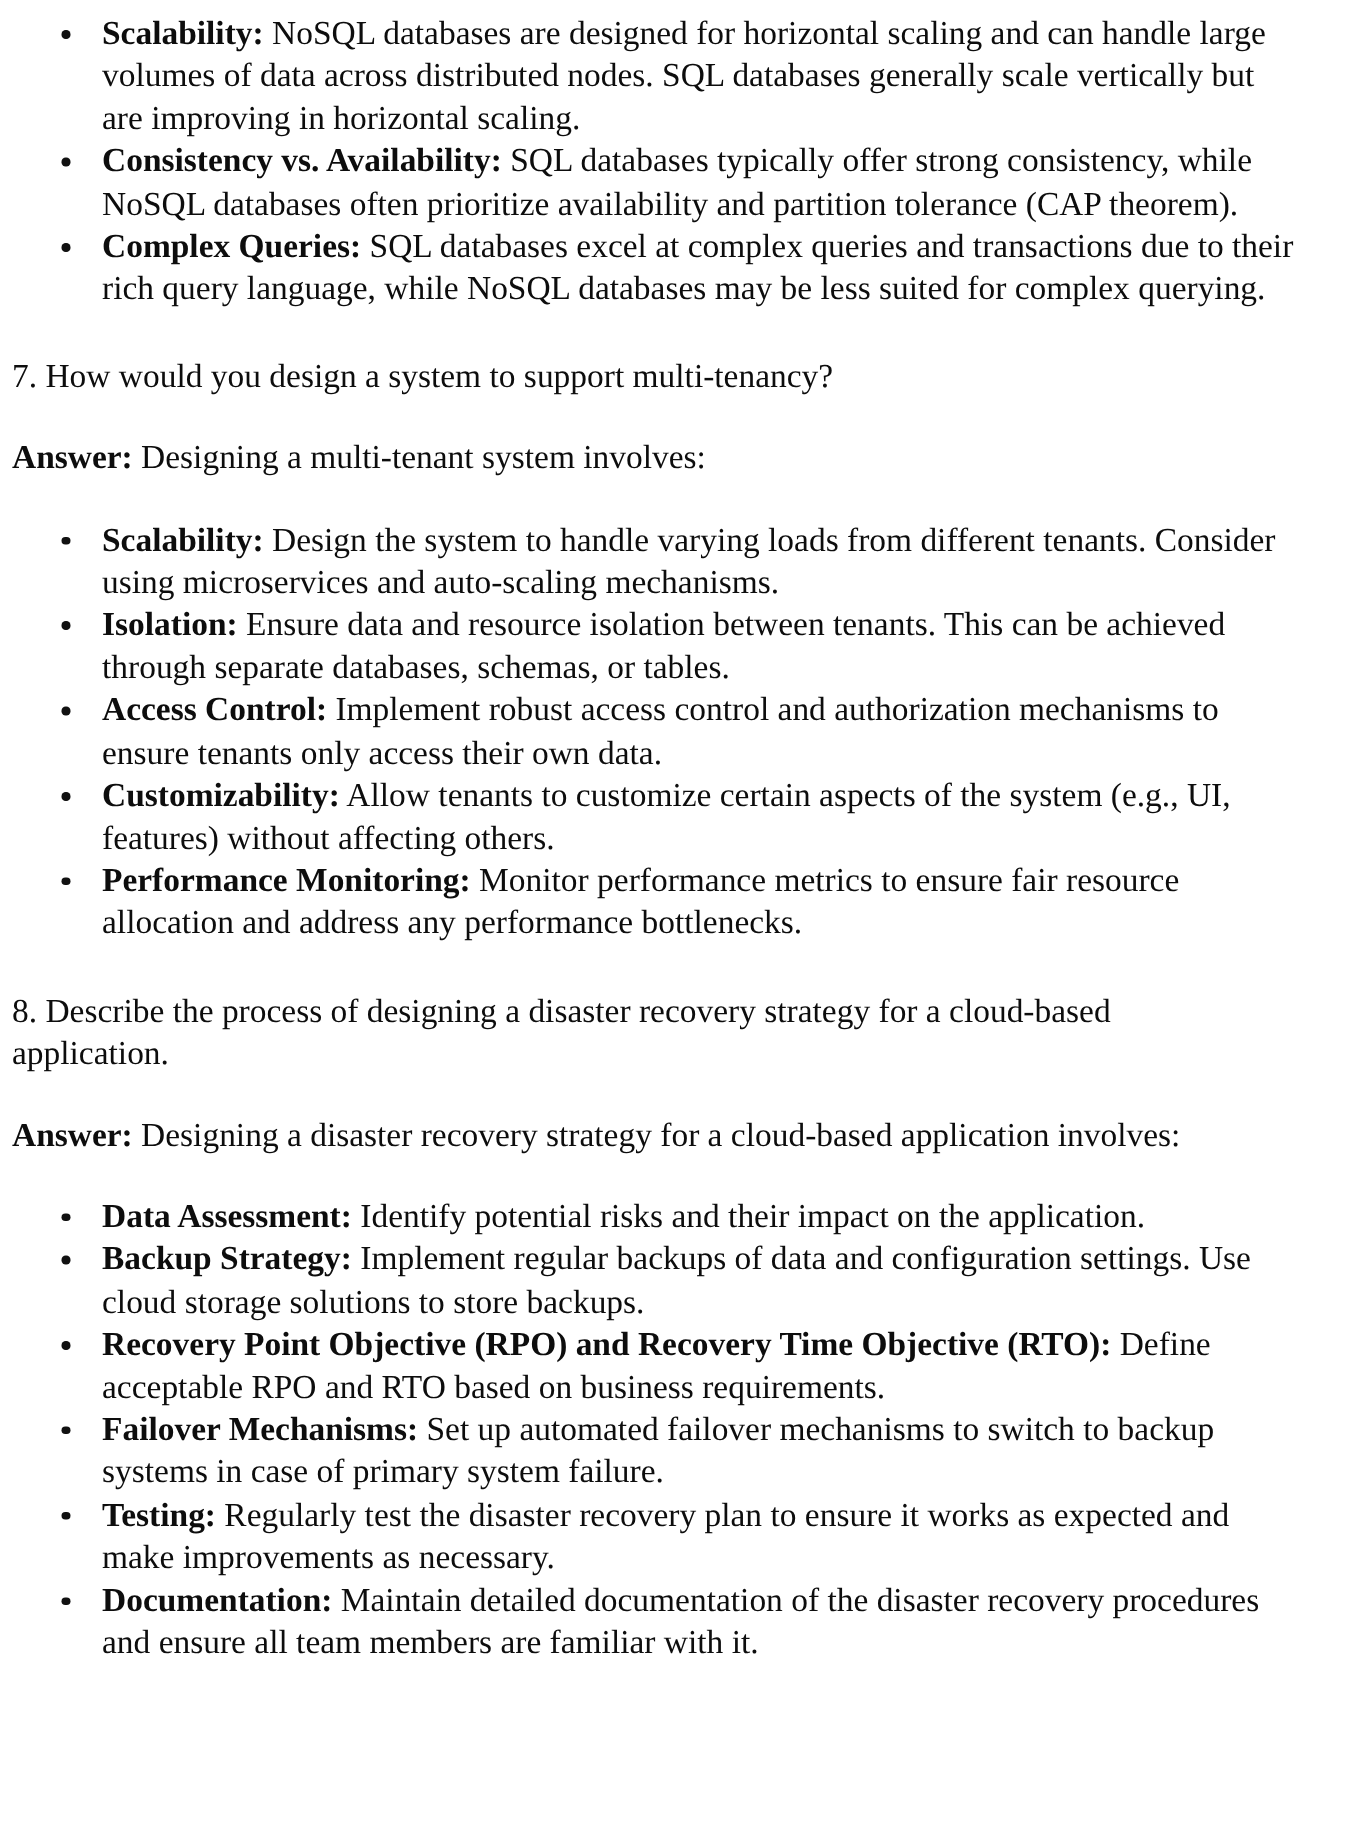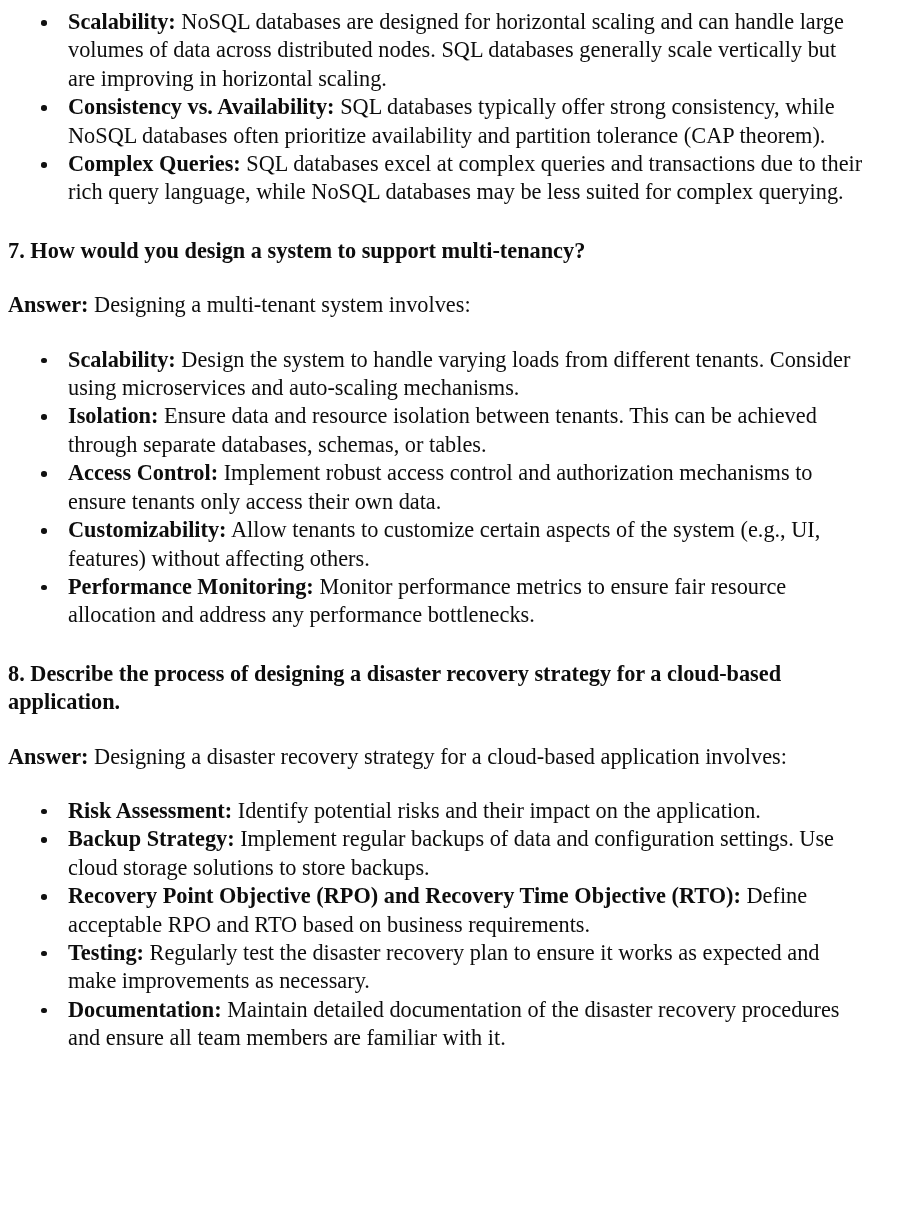--- a/index.html
+++ b/index.html
@@ -52,21 +52,21 @@
     border-radius: 50%;
   }
   .b {
     font-weight: bold;
     text-align: right;
   }
   
   .qheading {
     font-size: 22.3px;
     line-height: 28.4px;
-    font-weight: bold;
+    font-weight: normal;
     margin: 0;
     padding-left: 8px;
     padding-right: 110px;
   }
   .answer {
     font-size: 22.3px;
     line-height: 28.4px;
     margin: 0;
     padding-left: 8px;
     padding-right: 25px;
@@ -129,27 +129,30 @@
     <div class="spacer-md"></div>
 
     <p class="answer">
       <span class="b">Answer:</span><span> Designing a disaster recovery strategy for a cloud-based application involves:</span>
     </p>
 
     <div class="spacer-md"></div>
 
     <ul class="bullets">
       <li>
-        <span class="b">Risk Assessment:</span><span> Identify potential risks and their impact on the application.</span>
+        <span class="b">Data Assessment:</span><span> Identify potential risks and their impact on the application.</span>
       </li>
       <li>
         <span class="b">Backup Strategy:</span><span> Implement regular backups of data and configuration settings. Use cloud storage solutions to store backups.</span>
       </li>
       <li>
         <span class="b">Recovery Point Objective (RPO) and Recovery Time Objective (RTO):</span><span> Define acceptable RPO and RTO based on business requirements.</span>
+      </li>
+      <li>
+        <span class="b">Failover Mechanisms:</span><span> Set up automated failover mechanisms to switch to backup systems in case of primary system failure.</span>
       </li>
       <li>
         <span class="b">Testing:</span><span> Regularly test the disaster recovery plan to ensure it works as expected and make improvements as necessary.</span>
       </li>
       <li>
         <span class="b">Documentation:</span><span> Maintain detailed documentation of the disaster recovery procedures and ensure all team members are familiar with it.</span>
       </li>
     </ul>
 
   </div>

